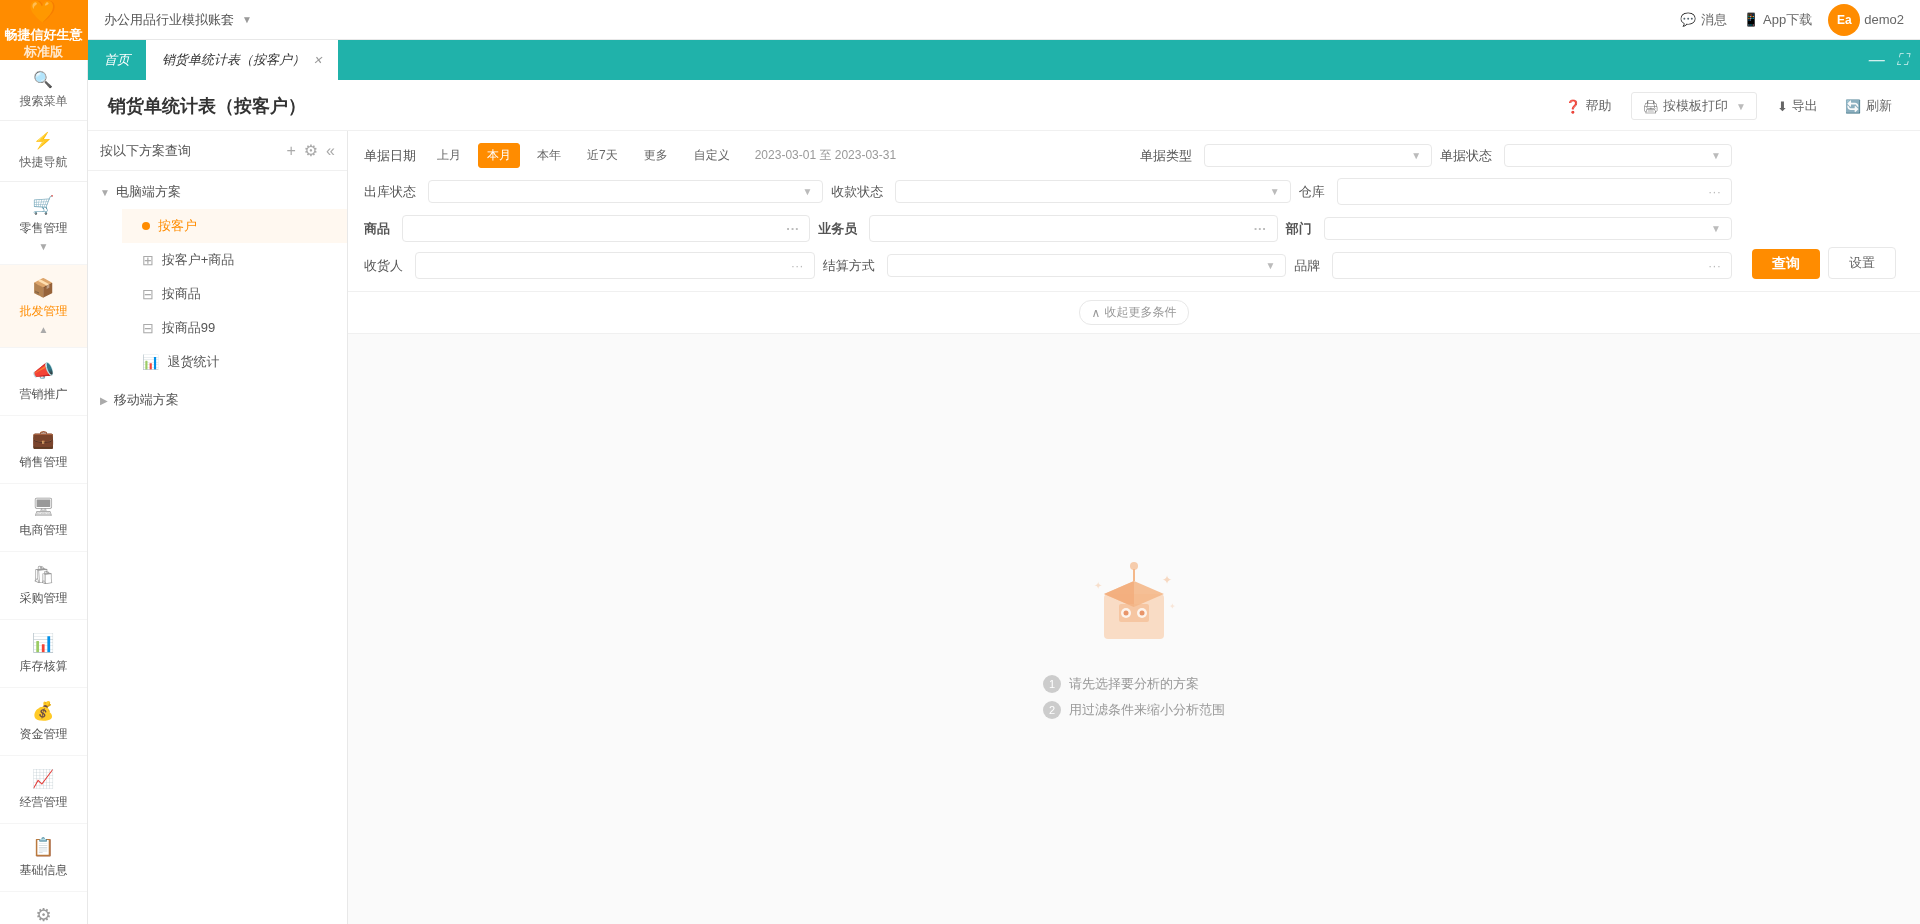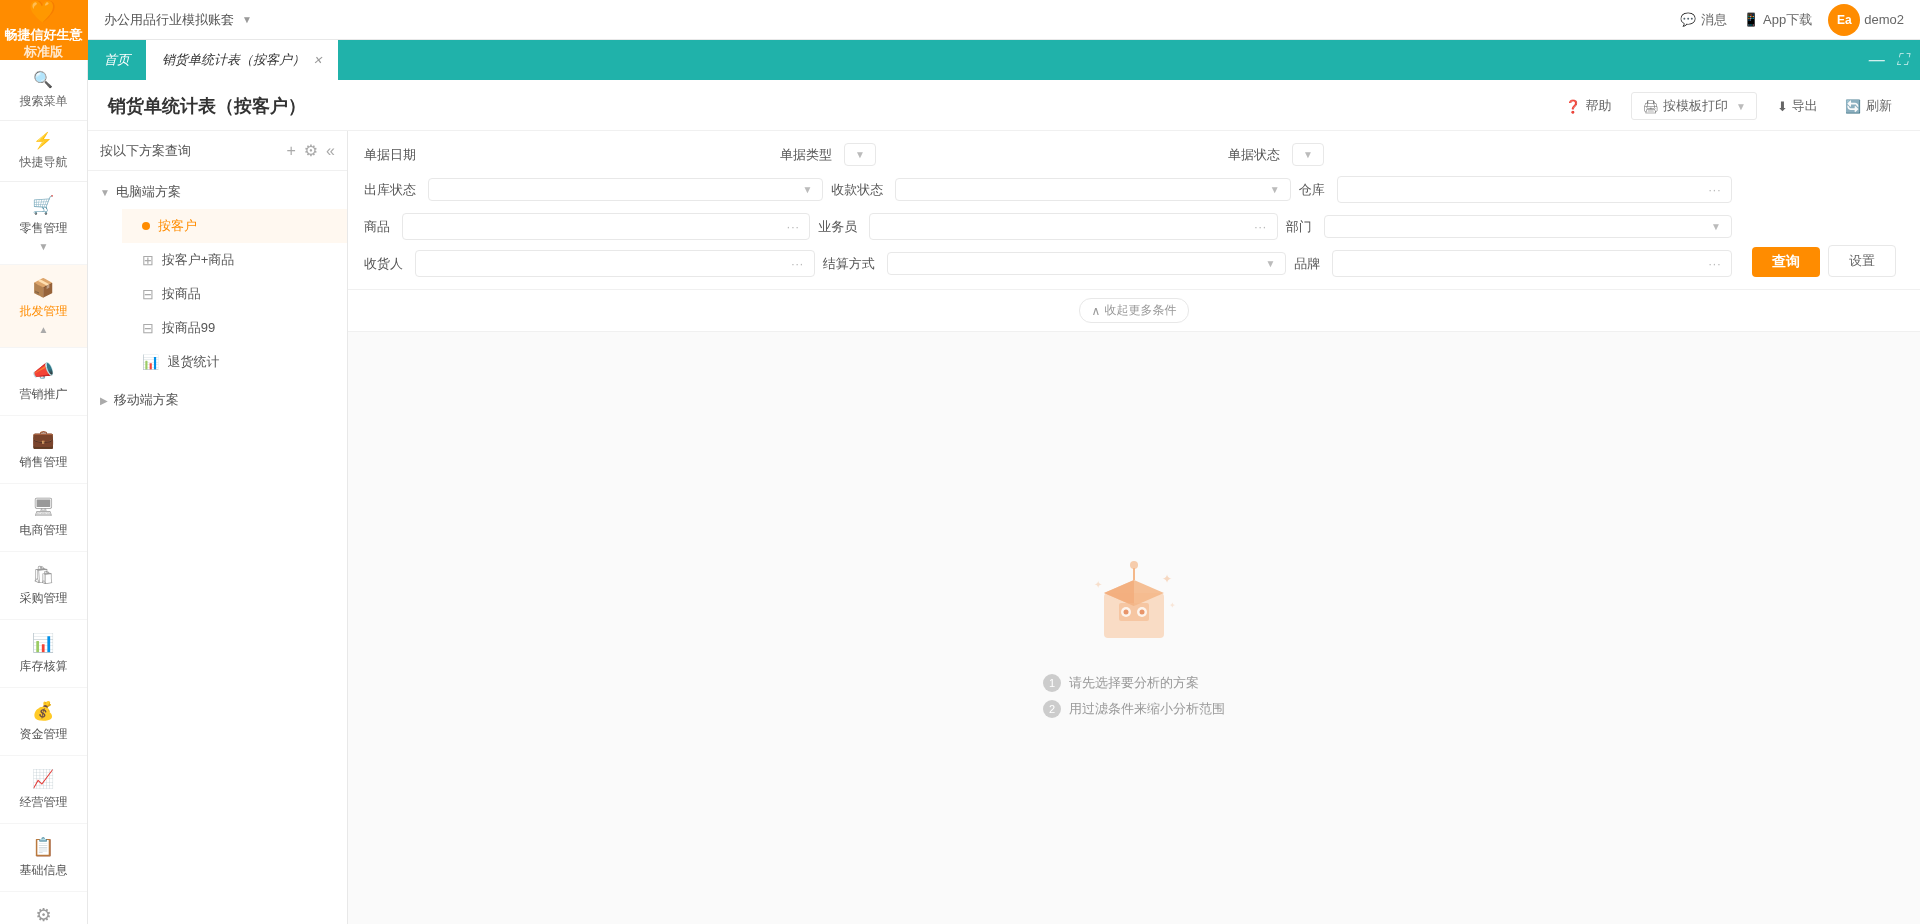--- a/index.html
+++ b/index.html
@@ -636,20 +636,29 @@
         </div>
 
         <div class="right-panel">
 
           <div class="filter-area">
             <div style="display:flex; align-items:flex-end; gap:12px;">
               <div style="flex:1;">
 
                 <div style="display:grid; grid-template-columns: auto auto 1fr auto 1fr auto 1fr; align-items:center; gap:8px; margin-bottom:10px;">
                   <span class="fs-label">单据日期</span>
+                  <div class="date-selector">
+                    <span class="date-btn">上月</span>
+                    <span class="date-btn active">本月</span>
+                    <span class="date-btn">本年</span>
+                    <span class="date-btn">近7天</span>
+                    <span class="date-btn">更多</span>
+                    <span class="date-btn">自定义</span>
+                    <span class="date-range" style="margin-left:8px;">2023-03-01 至 2023-03-31</span>
+                  </div>
                   <span></span>
                   <span class="fs-label">单据类型</span>
                   <div class="fs-control">
                     <span></span>
                     <span class="icon">▼</span>
                   </div>
                   <span class="fs-label">单据状态</span>
                   <div class="fs-control">
                     <span></span>
                     <span class="icon">▼</span>
@@ -667,21 +676,21 @@
                     <span></span>
                     <span class="icon">▼</span>
                   </div>
                   <span class="fs-label">仓库</span>
                   <div class="fs-control">
                     <span></span>
                     <span class="dots">···</span>
                   </div>
                 </div>
 
-                <div style="display:grid; grid-template-columns: auto 1fr auto 1fr auto 1fr; align-items:center; gap:8px; margin-bottom:10px;">
+                <div style="display:grid; grid-template-columns: auto 1fr auto 1fr auto 1fr; align-items:center; gap:8px; margin-bottom:10px;font-weight:bold;">
                   <span class="fs-label">商品</span>
                   <div class="fs-control">
                     <span></span>
                     <span class="dots">···</span>
                   </div>
                   <span class="fs-label">业务员</span>
                   <div class="fs-control">
                     <span></span>
                     <span class="dots">···</span>
                   </div>

